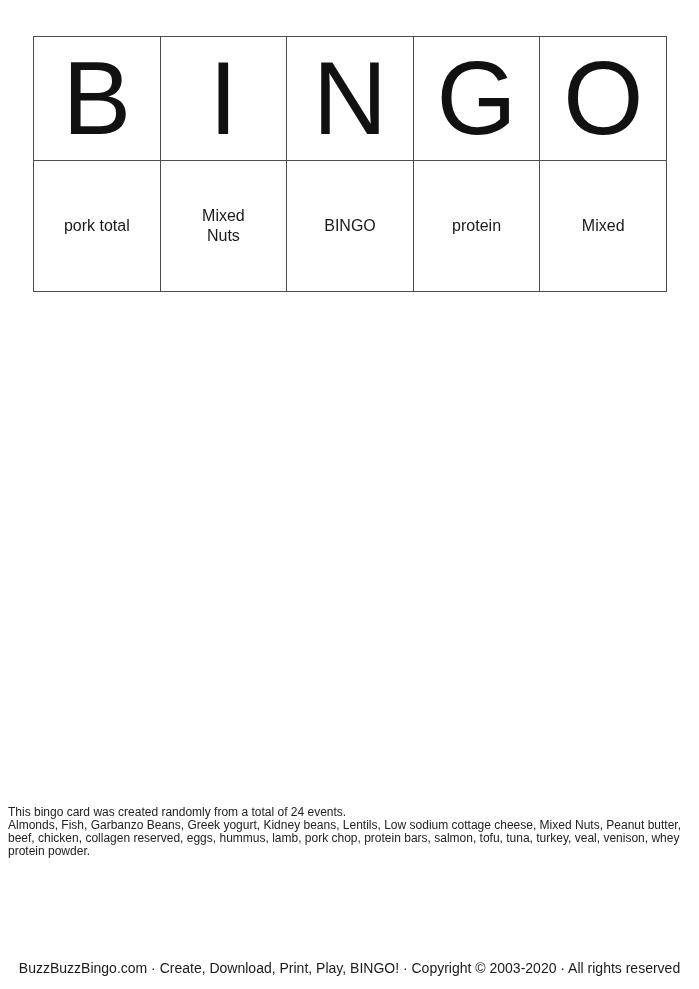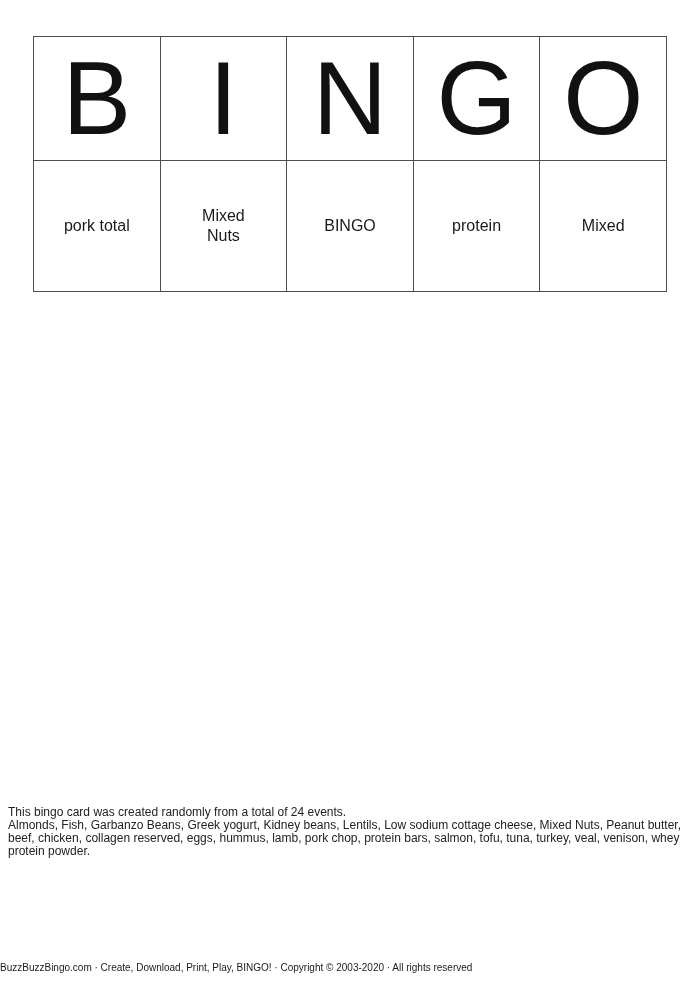--- a/index.html
+++ b/index.html
@@ -51,22 +51,22 @@
     font-size: 12px;
     line-height: 13px;
     color: #222222;
   }
   .description p { margin: 0; }
   .footer {
     position: absolute;
     left: 0;
     top: 959px;
     width: 699px;
-    text-align: left;
-    font-size: 10px;
+    text-align: center;
+    font-size: 14px;
     line-height: 18px;
     color: #1a1a1a;
   }
 </style>
 </head>
 <body>
 
 <table class="card">
   <thead>
     <tr id="header-row">

